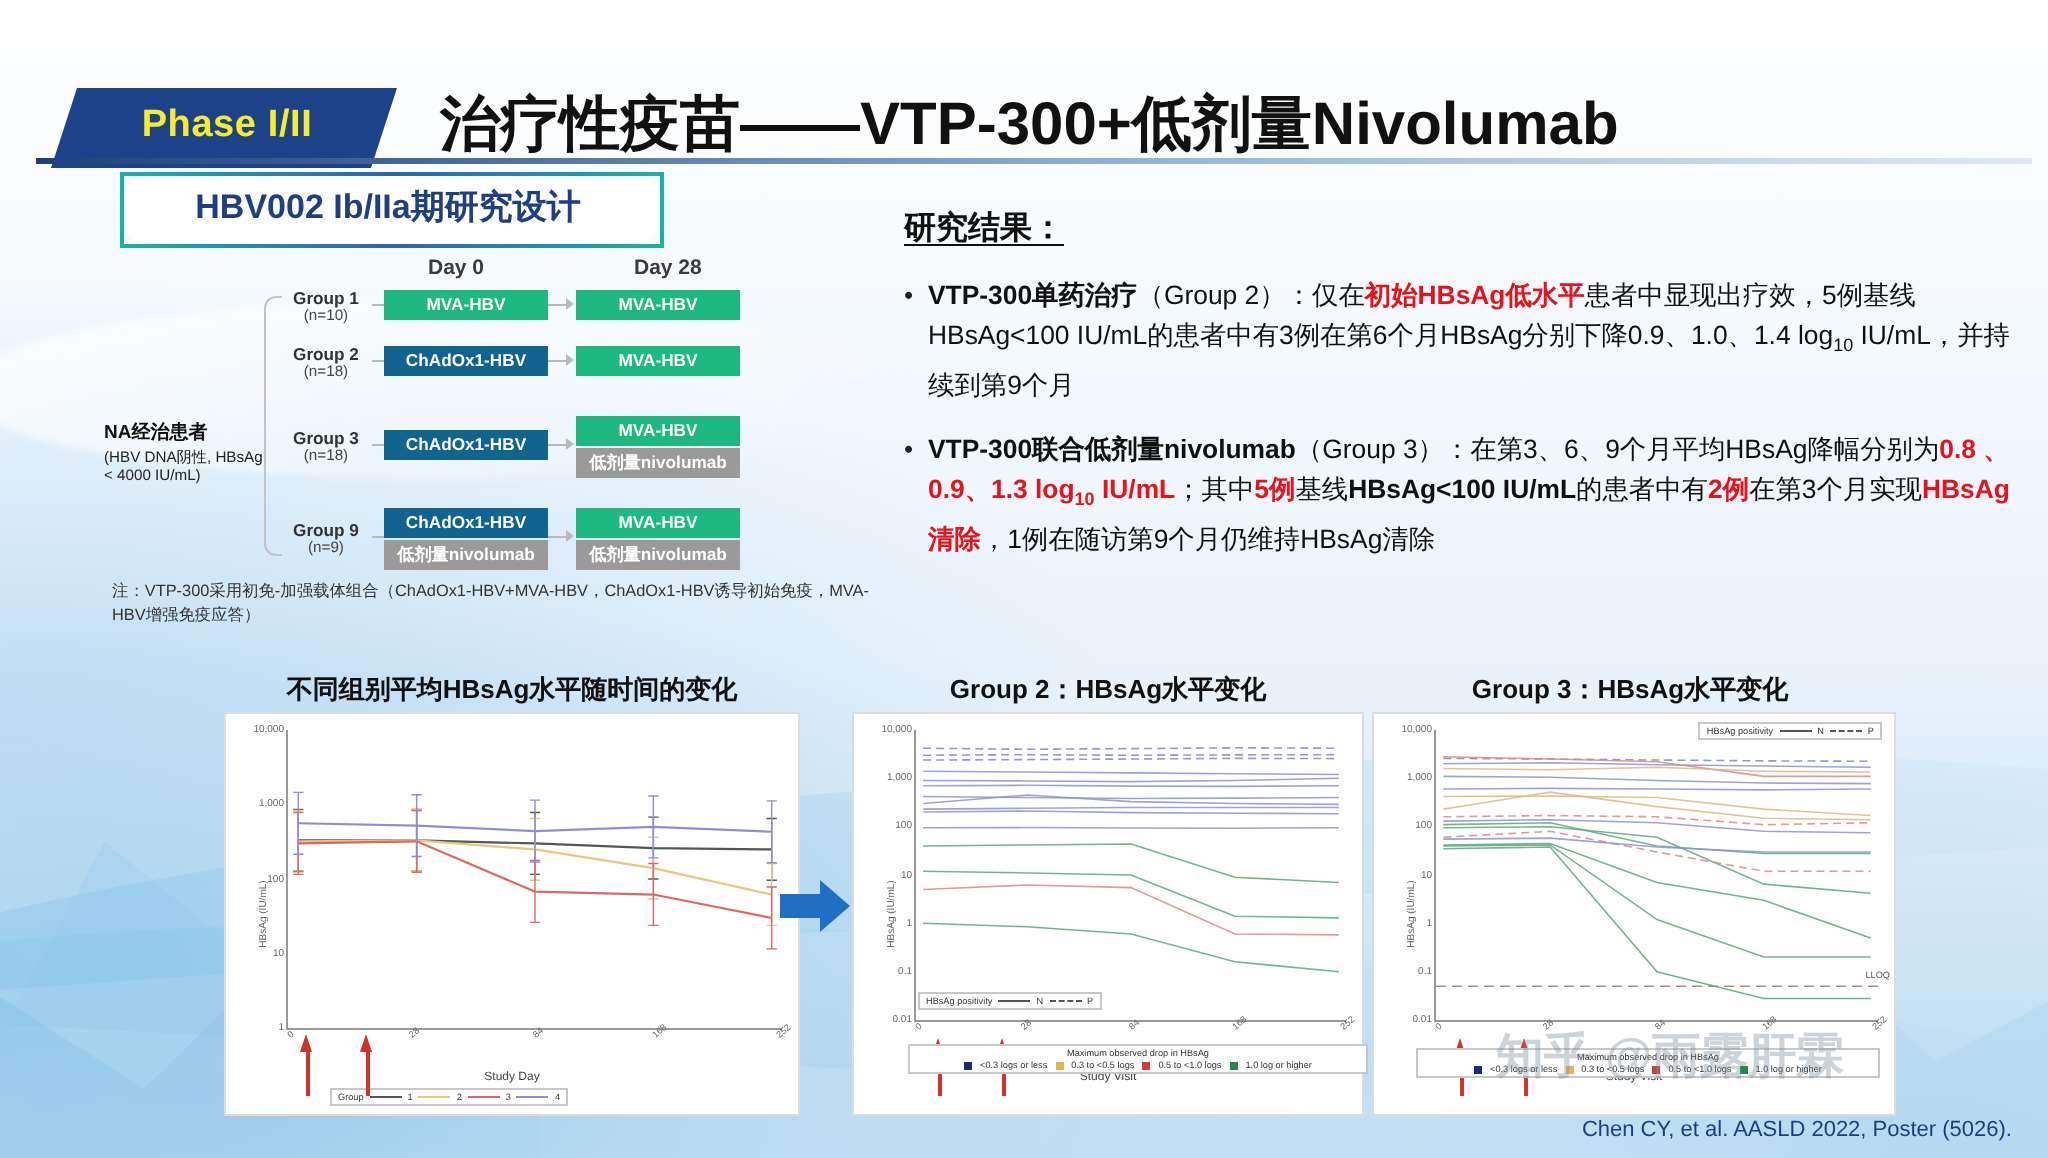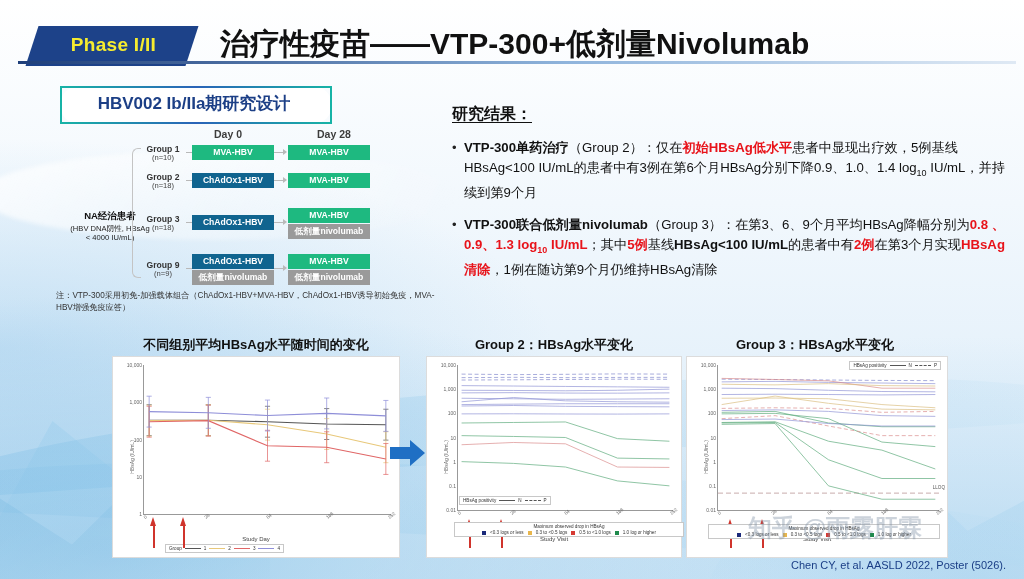--- a/index.html
+++ b/index.html
@@ -32,21 +32,21 @@
   .wave{position:absolute;left:0;right:0;height:70px;pointer-events:none;
     background:linear-gradient(90deg,rgba(125,190,230,.35),rgba(190,225,245,.12));
     border-radius:50% 50% 0 0/100% 100% 0 0;}
   .wave1{bottom:120px;transform:rotate(-4deg) scaleX(1.2);}
   .wave2{bottom:40px;transform:rotate(3deg) scaleX(1.25);opacity:.7;}
   .cloudline{position:absolute;left:-20px;top:150px;width:480px;height:90px;
     background:linear-gradient(120deg,rgba(255,255,255,.75),rgba(255,255,255,0));
     border-radius:50%;filter:blur(2px);pointer-events:none;}
 
   
-  #header{position:absolute;left:0;top:8px;width:1024px;height:54px;}
+  #header{position:absolute;left:0;top:26px;width:1024px;height:54px;}
   #header-rule{position:absolute;left:18px;right:8px;top:53px;height:3px;
     background:linear-gradient(90deg,#1f3f7a 0%,#8fb4dc 55%,#dfe9f4 100%);}
   #phase-badge{position:absolute;left:32px;top:18px;width:160px;height:40px;
     background:#1d4289;transform:skewX(-18deg);}
   #phase-badge-label{position:absolute;left:46px;top:26px;width:135px;height:24px;
     color:#f6ec2f;font-weight:bold;font-size:19px;letter-spacing:.3px;text-align:center;}
   #slide-title{position:absolute;left:220px;top:16px;width:760px;height:44px;
     color:#111;font-weight:bold;font-size:30px;letter-spacing:0px;white-space:nowrap;}
 
   
@@ -56,21 +56,21 @@
     border-radius:19px;background:rgba(255,255,255,.92);
     box-shadow:0 0 0 2px rgba(255,255,255,.8) inset;}
   #design-badge-label{position:absolute;left:8px;top:5px;width:268px;height:26px;
     text-align:center;color:#1c3f86;font-weight:bold;font-size:17px;line-height:26px;}
 
   #design-diagram{position:absolute;left:0;top:42px;width:370px;height:196px;}
   .daylabel{position:absolute;font-size:10.5px;color:#3c3c3c;font-weight:600;}
   #day0-label{left:162px;top:0;}
   #day28-label{left:265px;top:0;}
 
-  #na-label{position:absolute;left:0px;top:82px;width:84px;text-align:center;margin-left:16px;}
+  #na-label{position:absolute;left:0px;top:82px;width:84px;text-align:left;}
   #na-label-title{font-size:9.5px;font-weight:bold;color:#111;}
   #na-label-sub{font-size:7.6px;color:#222;line-height:1.25;margin-top:1px;}
 
   .grp{position:absolute;left:88px;width:46px;text-align:center;}
   .grp-name{font-size:8.6px;color:#333;font-weight:600;line-height:1.1;}
   .grp-n{font-size:7.6px;color:#444;line-height:1.1;}
   .grp1{top:17px;} .grp2{top:45px;} .grp3{top:87px;text-align:center;} .grp4{top:133px;}
 
   .cell{position:absolute;height:15px;line-height:15px;text-align:center;
     font-size:8.6px;font-weight:bold;color:#fff;white-space:nowrap;overflow:hidden;}

